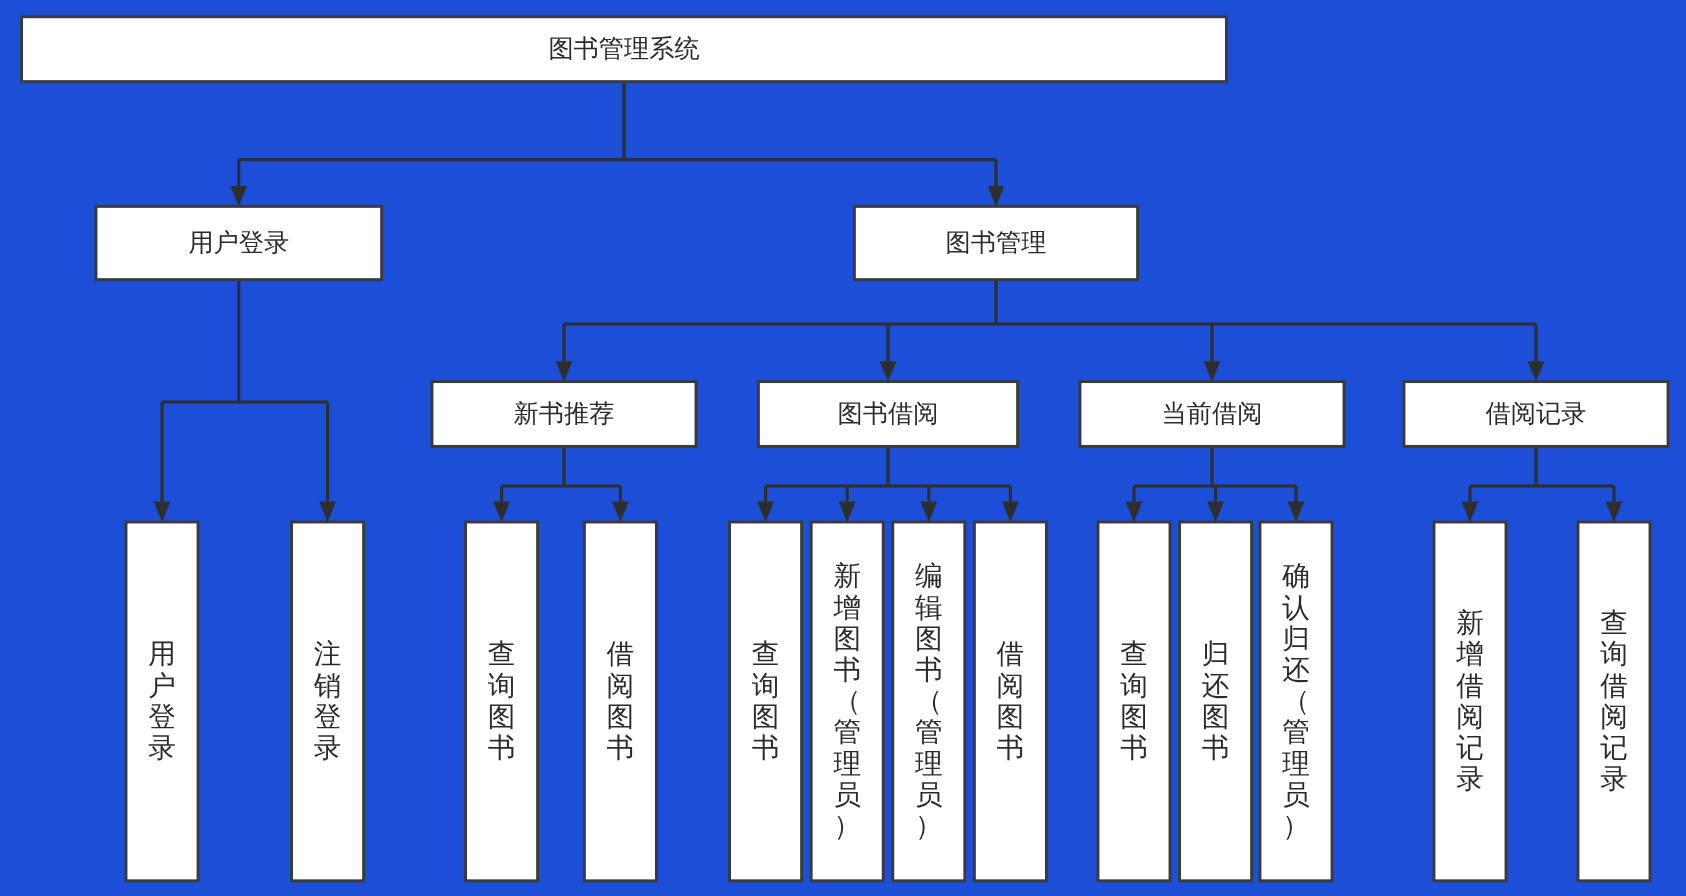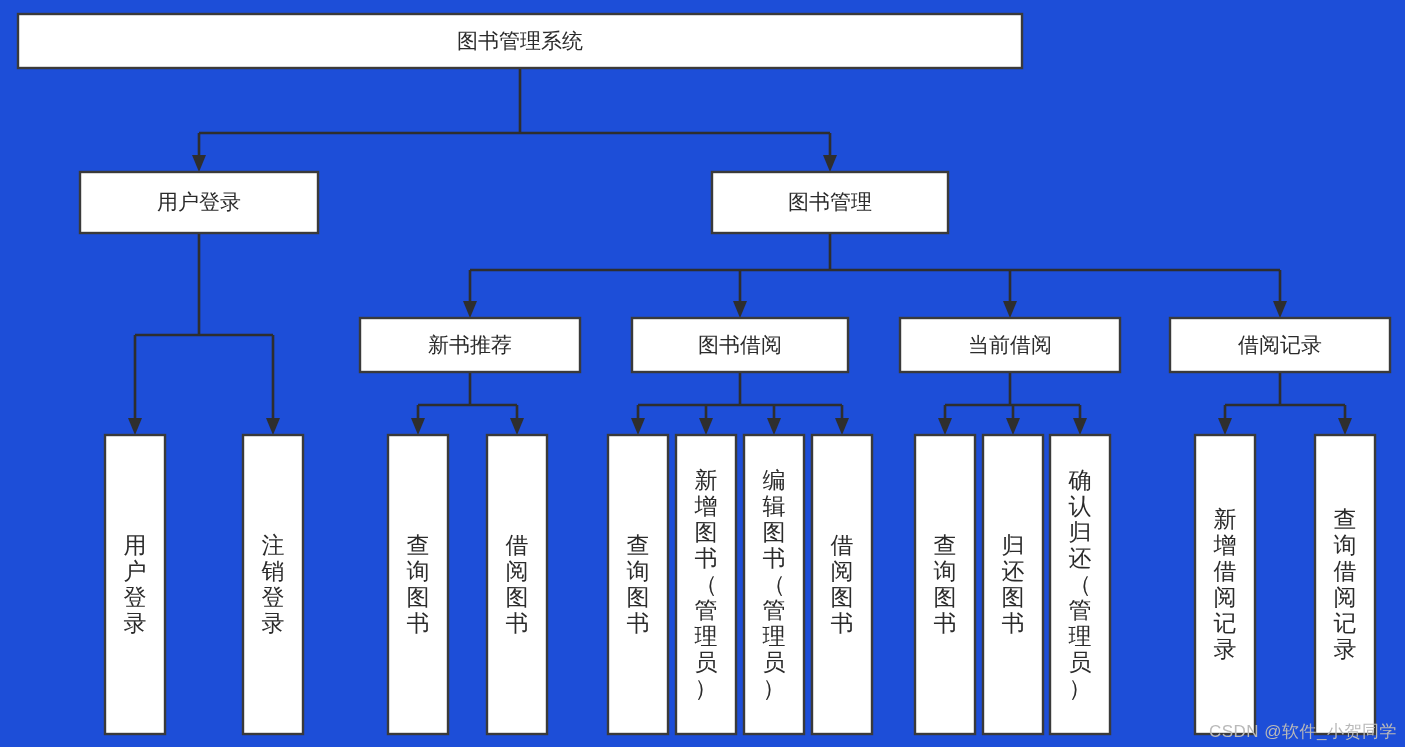--- a/index.html
+++ b/index.html
@@ -203,14 +203,13 @@
         <g>
           <rect x="1195" y="435" width="60" height="299" rx="0" class="node-box"></rect>
           <text x="1225" y="526.78" class="node-label-v"><tspan x="1225" dy="0">新</tspan><tspan x="1225" dy="26">增</tspan><tspan x="1225" dy="26">借</tspan><tspan x="1225" dy="26">阅</tspan><tspan x="1225" dy="26">记</tspan><tspan x="1225" dy="26">录</tspan></text>
         </g>
         <g>
           <rect x="1315" y="435" width="60" height="299" rx="0" class="node-box"></rect>
           <text x="1345" y="526.78" class="node-label-v"><tspan x="1345" dy="0">查</tspan><tspan x="1345" dy="26">询</tspan><tspan x="1345" dy="26">借</tspan><tspan x="1345" dy="26">阅</tspan><tspan x="1345" dy="26">记</tspan><tspan x="1345" dy="26">录</tspan></text>
         </g>
       </g>
     </svg>
-  <div class="watermark">CSDN @软件_小贺同学</div>
 </div>
 
 </body></html>

